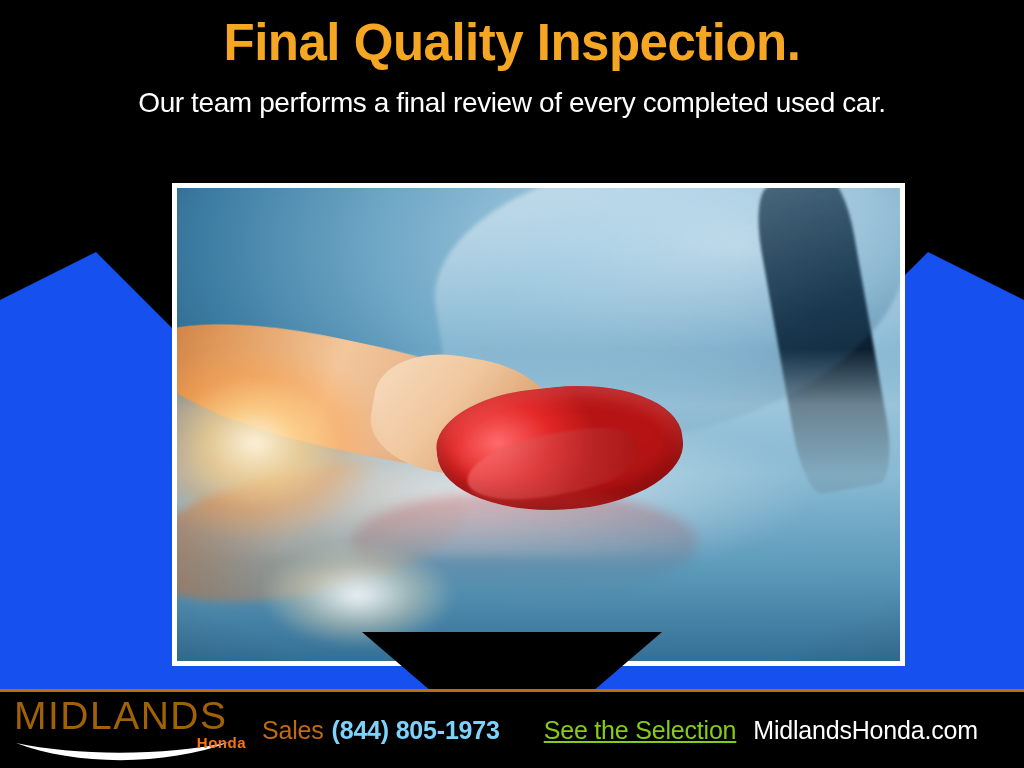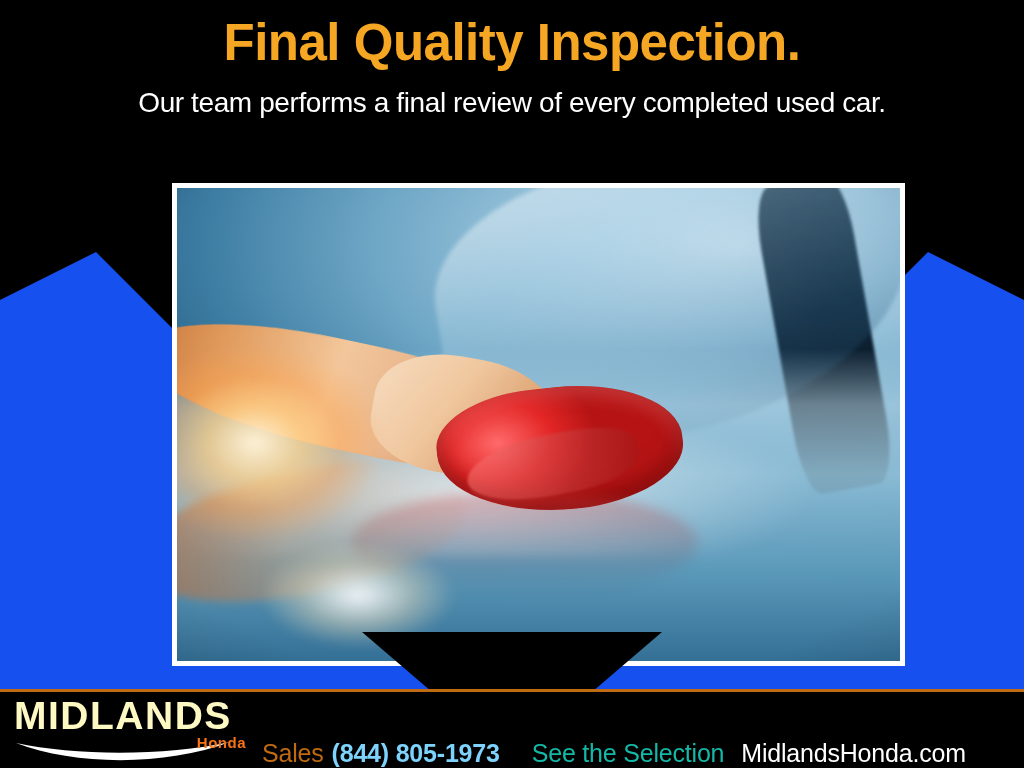--- a/index.html
+++ b/index.html
@@ -254,23 +254,23 @@
     position: absolute;
     left: 14px;
     top: 4px;
     width: 236px;
     height: 68px;
     color: #fff;
   }
   .logo-main {
     font-size: 39px;
     line-height: 40px;
-    font-weight: 700;
+    font-weight: 400;
     letter-spacing: 1.5px;
-    color: #fef9c3;
+    color: #a16207;
   }
   .logo-sub {
     position: absolute;
     right: 4px;
     top: 38px;
     font-size: 15px;
     font-weight: 700;
     letter-spacing: 0.5px;
     color: #f97316;
   }
@@ -280,43 +280,44 @@
     top: 44px;
     width: 216px;
     height: 22px;
   }
   .footer-text {
     position: absolute;
     left: 262px;
     bottom: 0;
     height: 76px;
     display: flex;
-    align-items: flex-end;
+    align-items: center;
     gap: 0px;
     white-space: nowrap;
   }
   .sales-label {
     color: #c06a12;
     font-size: 25px;
     font-weight: 400;
     letter-spacing: -0.2px;
   }
   .phone {
     color: #7dd3fc;
     font-size: 25px;
     font-weight: 700;
     letter-spacing: -0.2px;
     margin-left: 8px;
   }
   .see-label {
-    color: #14b8a6;
+    color: #84cc16;
     font-size: 25px;
     font-weight: 400;
     letter-spacing: -0.2px;
-    margin-left: 32px;
+    margin-left: 44px;
+    text-decoration: underline;
   }
   .site {
     color: #ffffff;
     font-size: 25px;
     font-weight: 400;
     letter-spacing: -0.2px;
     margin-left: 17px;
   }
 </style>
 </head>

